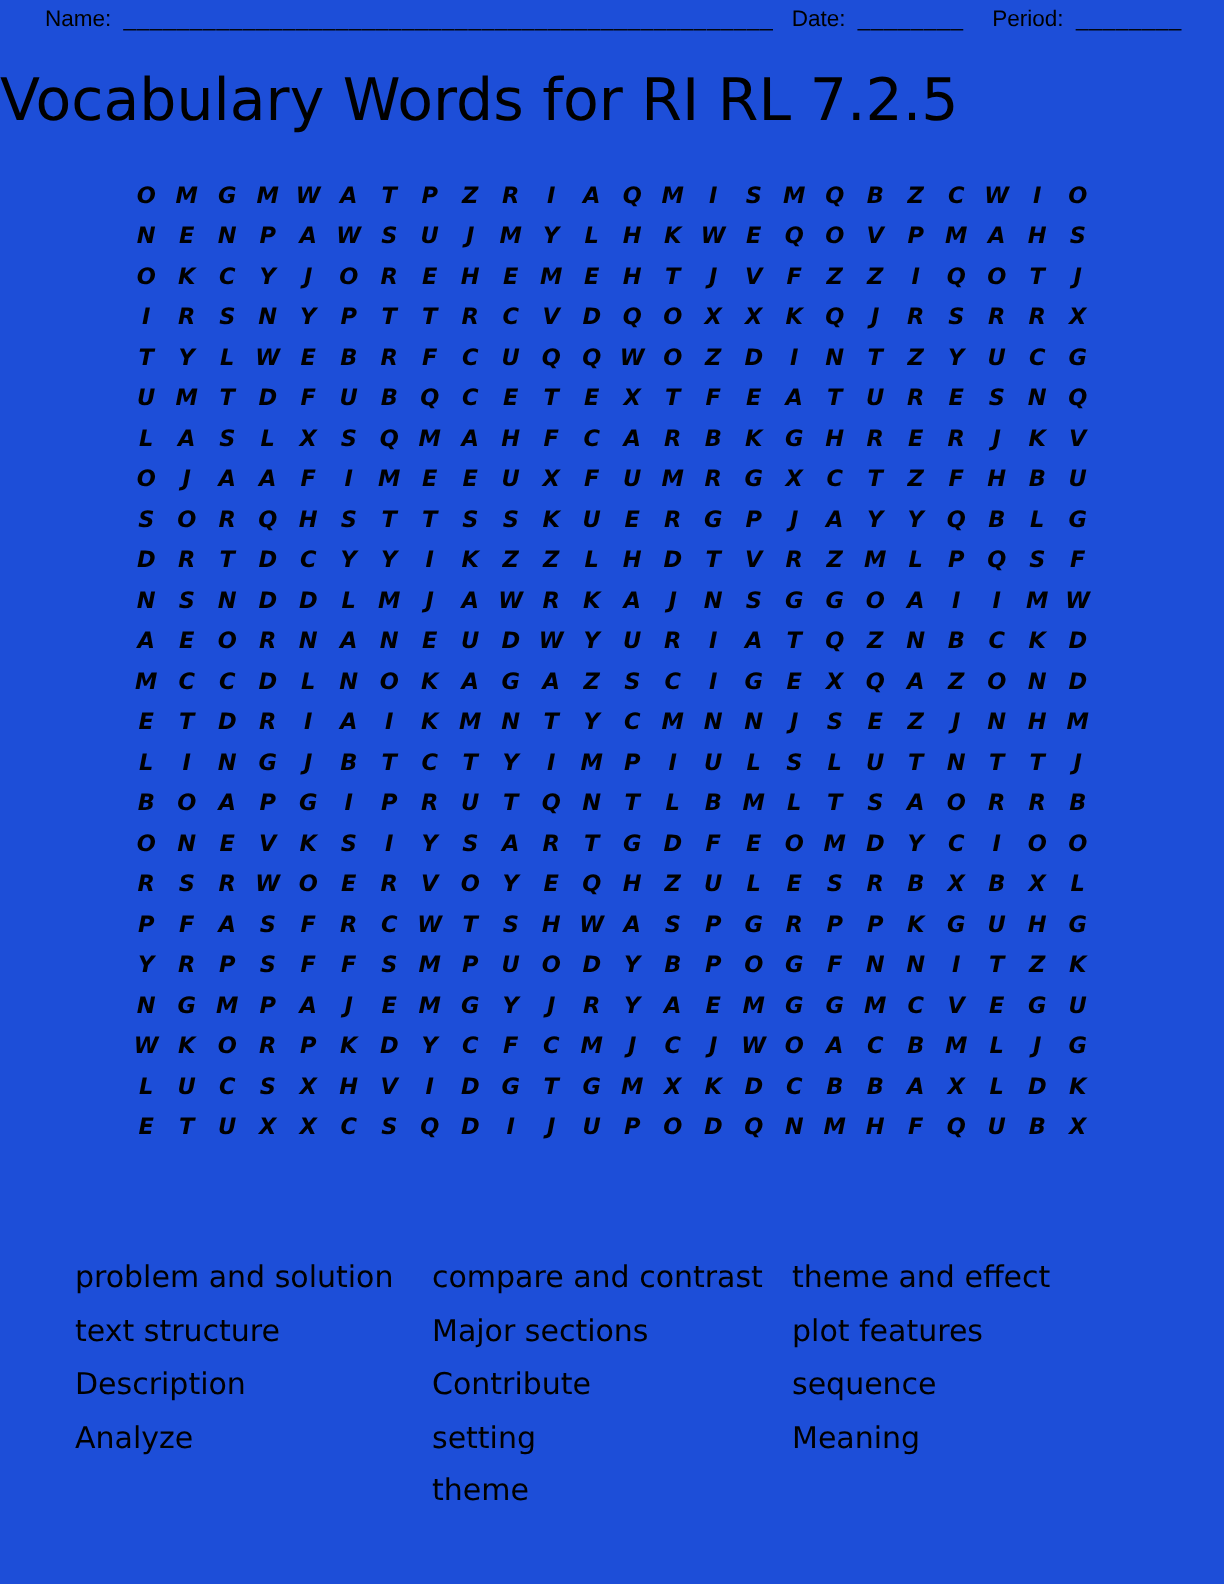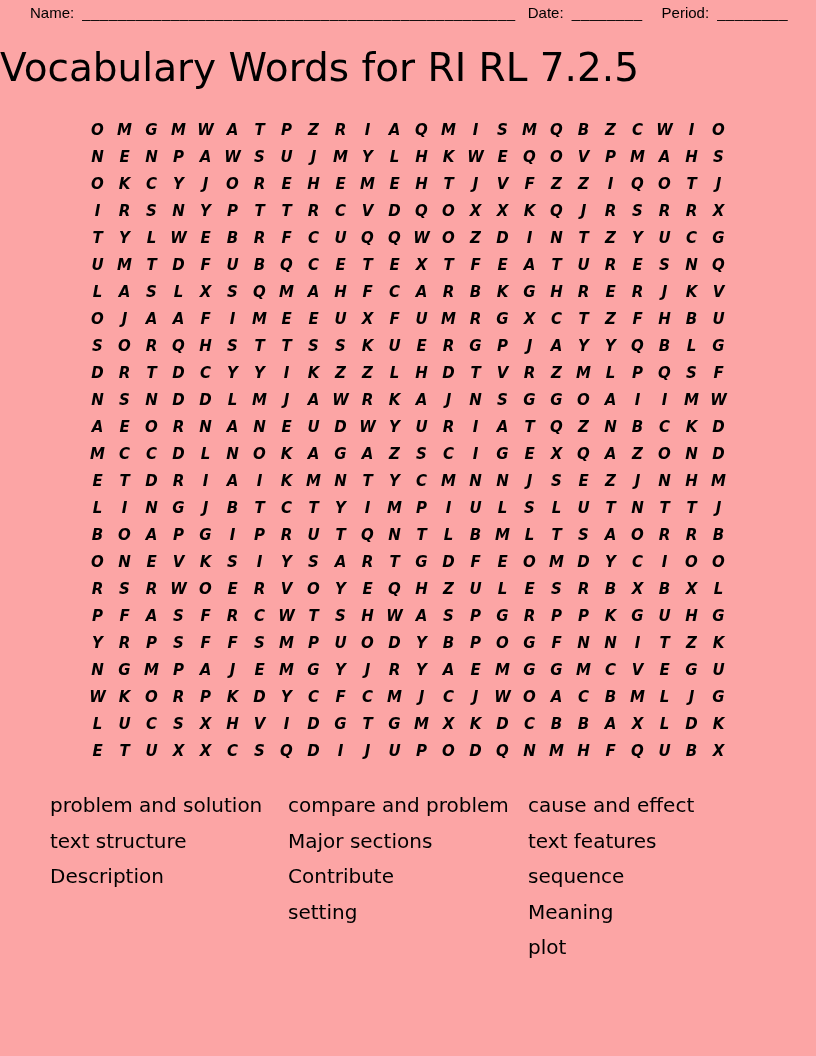--- a/index.html
+++ b/index.html
@@ -6,21 +6,21 @@
     margin: 0;
     padding: 0;
     background: #ffffff;
     color: #000000;
     font-family: "Liberation Sans", sans-serif;
   }
   .page {
     position: relative;
     width: 816px;
     height: 1056px;
-    background: #fca5a5;
+    background: #1d4ed8;
     overflow: hidden;
   }
   
   .header {
     display: flex;
     align-items: flex-start;
     padding: 4px 28px 0 30px;
     font-size: 15px;
     white-space: nowrap;
   }
@@ -55,21 +55,21 @@
     font-weight: 600;
     font-size: 15px;
   }
   
   .bank {
     display: flex;
     margin-top: 24px;
     padding-left: 50px;
     font-family: "DejaVu Sans", sans-serif;
   }
-  .word-col { width: 238px; }
+  .word-col { width: 238px; margin-top: 46px; }
   .word-col + .word-col { width: 240px; }
   .word {
     font-size: 20px;
     line-height: 35.5px;
     white-space: nowrap;
   }
 </style>
 </head>
 <body>
 
@@ -669,29 +669,30 @@
       <span class="cell">U</span>
       <span class="cell">B</span>
       <span class="cell">X</span>
     </div>
 
   <div class="bank">
       <div class="word-col">
         <div class="word">problem and solution</div>
         <div class="word">text structure</div>
         <div class="word">Description</div>
+        <div class="word">Analyze</div>
       </div>
       <div class="word-col">
-        <div class="word">compare and problem</div>
+        <div class="word">compare and contrast</div>
         <div class="word">Major sections</div>
         <div class="word">Contribute</div>
         <div class="word">setting</div>
+        <div class="word">theme</div>
       </div>
       <div class="word-col">
-        <div class="word">cause and effect</div>
-        <div class="word">text features</div>
+        <div class="word">theme and effect</div>
+        <div class="word">plot features</div>
         <div class="word">sequence</div>
         <div class="word">Meaning</div>
-        <div class="word">plot</div>
       </div>
     </div>
 
 </div>
 
 </body></html>

